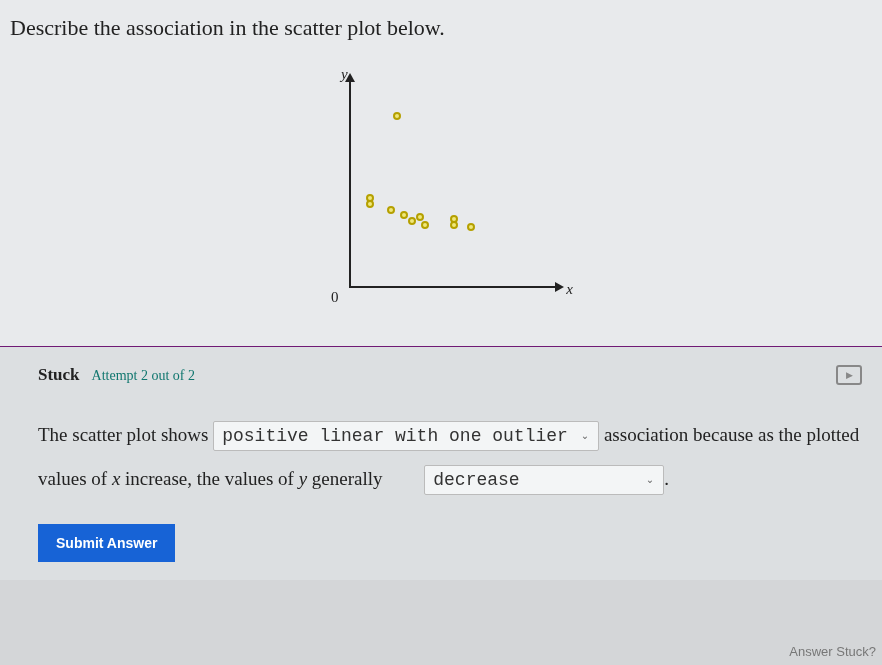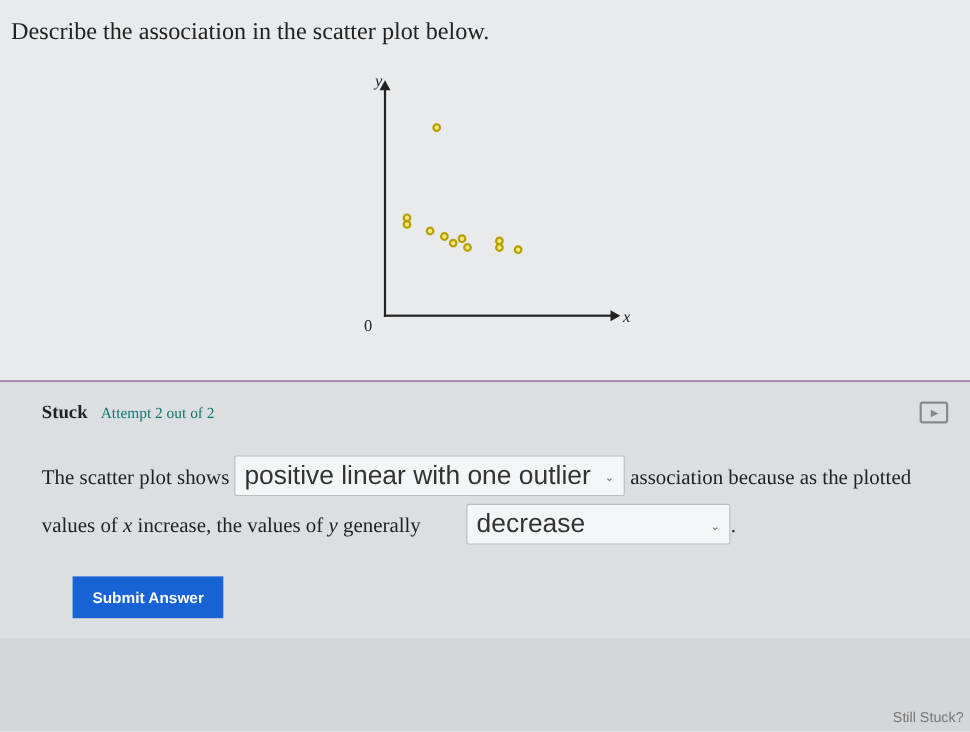--- a/index.html
+++ b/index.html
@@ -137,22 +137,22 @@
     }
     .sentence .mv { font-style: italic; }
     .select-wrap {
       display: inline-block;
       position: relative;
       vertical-align: baseline;
     }
     select {
       appearance: none;
       -webkit-appearance: none;
-      font-family: Liberation Sans, sans-serif;
-      font-size: 24px;
+      font-family: Liberation Mono, monospace;
+      font-size: 18px;
       background: #f3f5f6;
       border: 1px solid #bbb;
       border-radius: 2px;
       padding: 4px 30px 4px 8px;
       color: #333;
       cursor: pointer;
     }
     .select-caret {
       position: absolute;
       right: 10px;
@@ -167,21 +167,20 @@
     .submit-btn {
       margin-top: 24px;
       background: #1763d6;
       color: #fff;
       border: none;
       font-family: Arial, sans-serif;
       font-size: 14px;
       padding: 11px 18px;
       cursor: pointer;
       font-weight: bold;
-      margin-left: 28px;
     }
     .still-stuck {
       position: absolute;
       bottom: 6px;
       right: 6px;
       font-family: Arial, sans-serif;
       font-size: 13px;
       color: #777;
     }
   </style>
@@ -224,13 +223,13 @@
     <span class="video-icon">▶</span>
   </div>
 
   <div class="sentence">
     <span>The scatter plot shows </span><span class="select-wrap select-wide"><select><option selected="">positive linear with one outlier</option></select><span class="select-caret">⌄</span></span><span> association because as the plotted values of </span><span class="mv">x</span><span> increase, the values of </span><span class="mv">y</span><span> generally </span><span class="select-wrap select-mid"><select><option selected="">decrease</option></select><span class="select-caret">⌄</span></span><span>.</span>
   </div>
 
   <button class="submit-btn">Submit Answer</button>
 </div>
 
-<div class="still-stuck">Still Stuck?</div>
+<div class="still-stuck">Answer Stuck?</div>
 
 </body></html>

